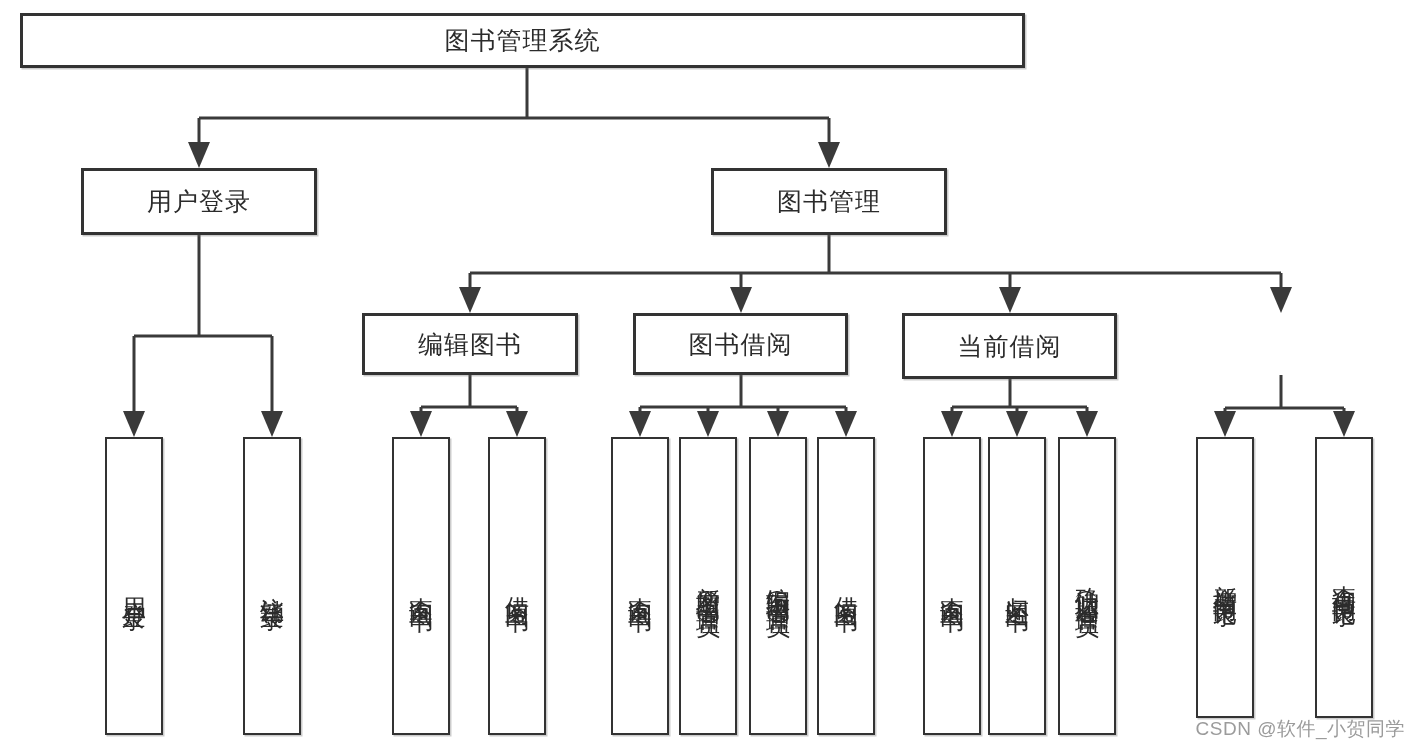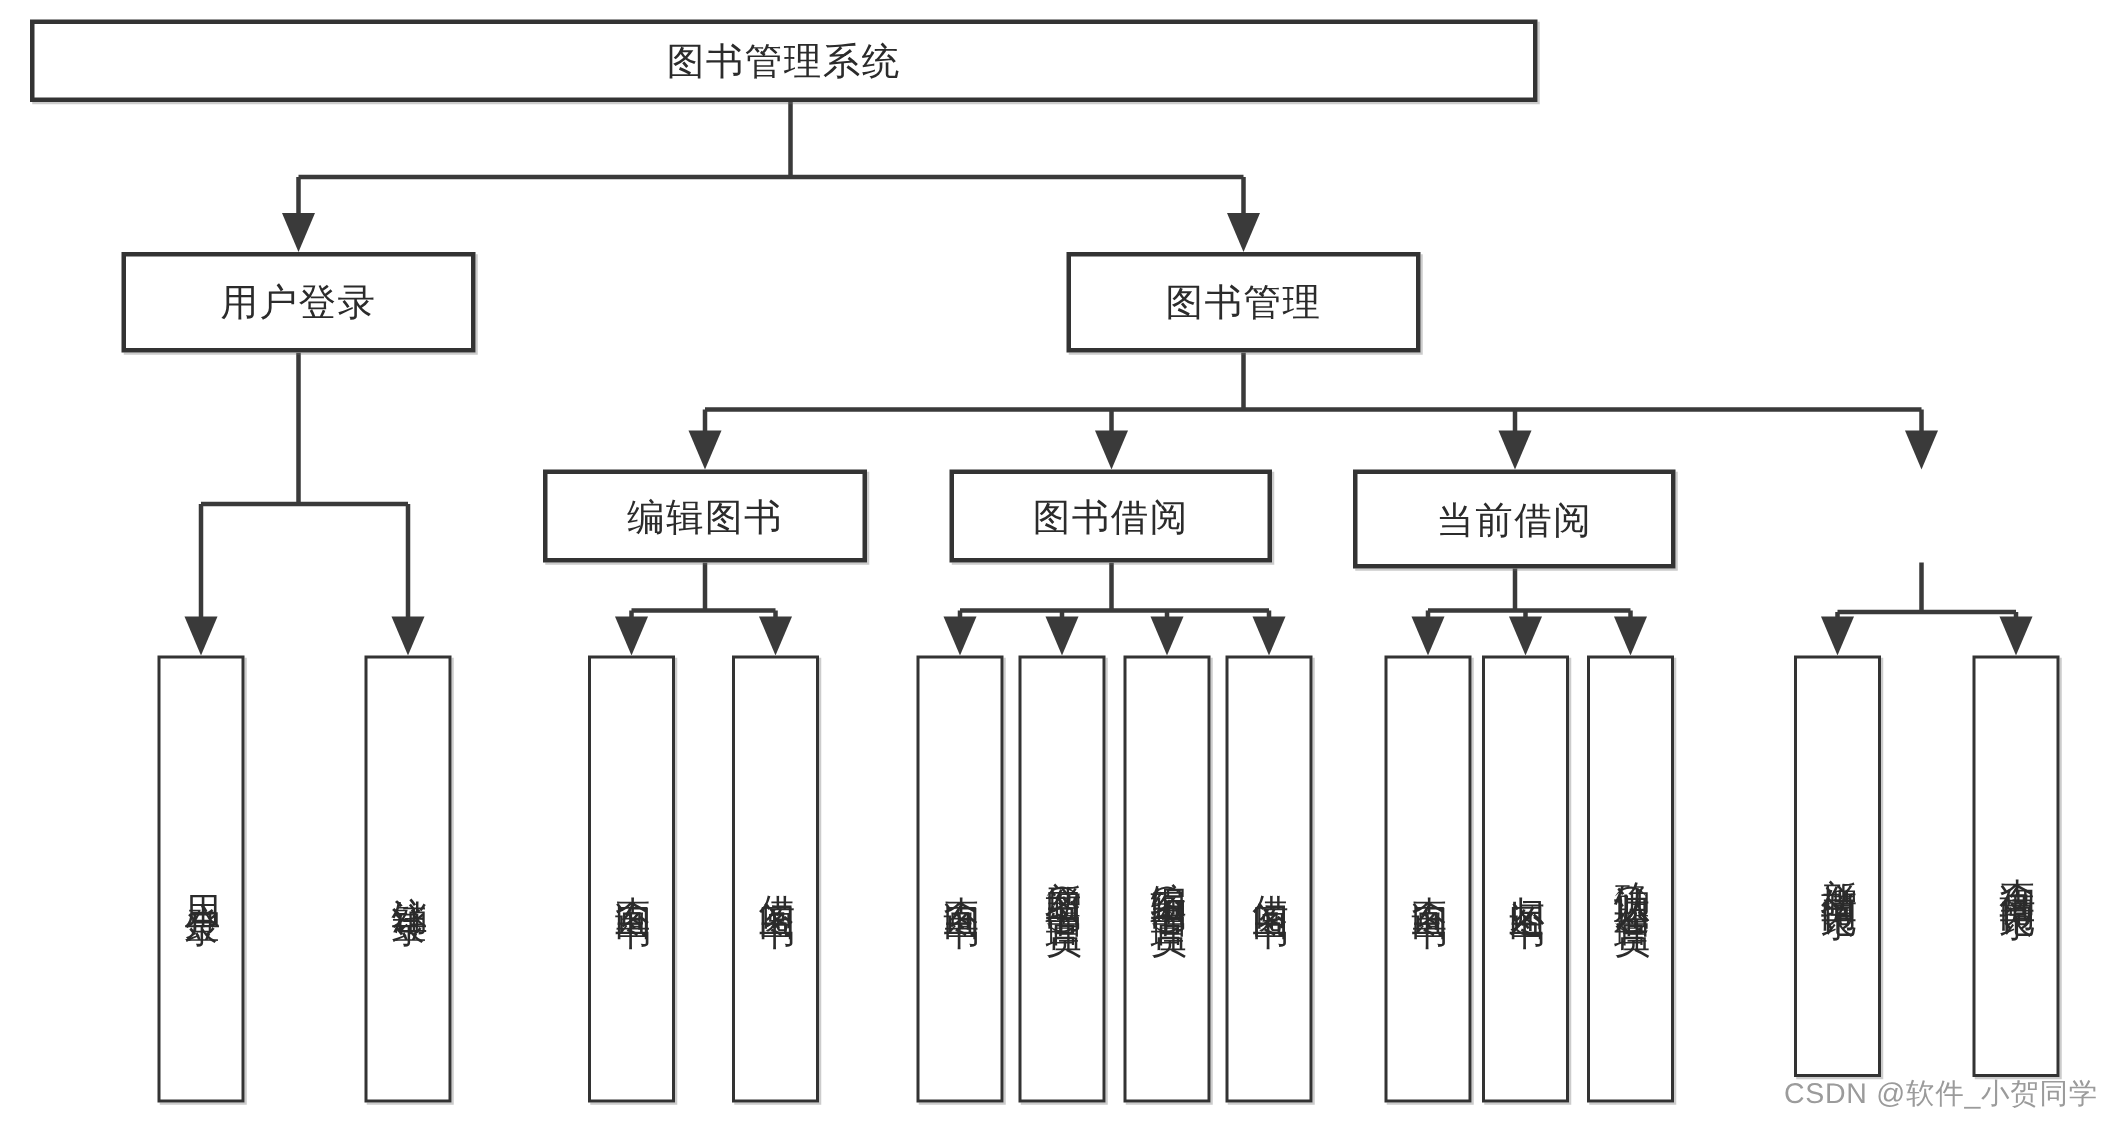--- a/index.html
+++ b/index.html
@@ -24,21 +24,21 @@
     white-space:nowrap;
   }
   .node.v{
     border-width:2px;
     writing-mode:vertical-rl;text-orientation:mixed;
     font-size:24px;letter-spacing:4px;line-height:1;
   }
   .watermark{
     position:absolute;left:1183px;top:716px;width:222px;
     font-size:19px;letter-spacing:.5px;color:var(--watermark);
-    text-align:center;white-space:nowrap;
+    text-align:right;white-space:nowrap;
   }
 </style>
 </head>
 <body>
 
 <div class="stage">
 
   <svg class="connectors" viewBox="0 0 1405 747" xmlns="http://www.w3.org/2000/svg">
 
     <path d="M527 68 V118 M199 118 H829 M199 118 V144 M829 118 V144"></path>

